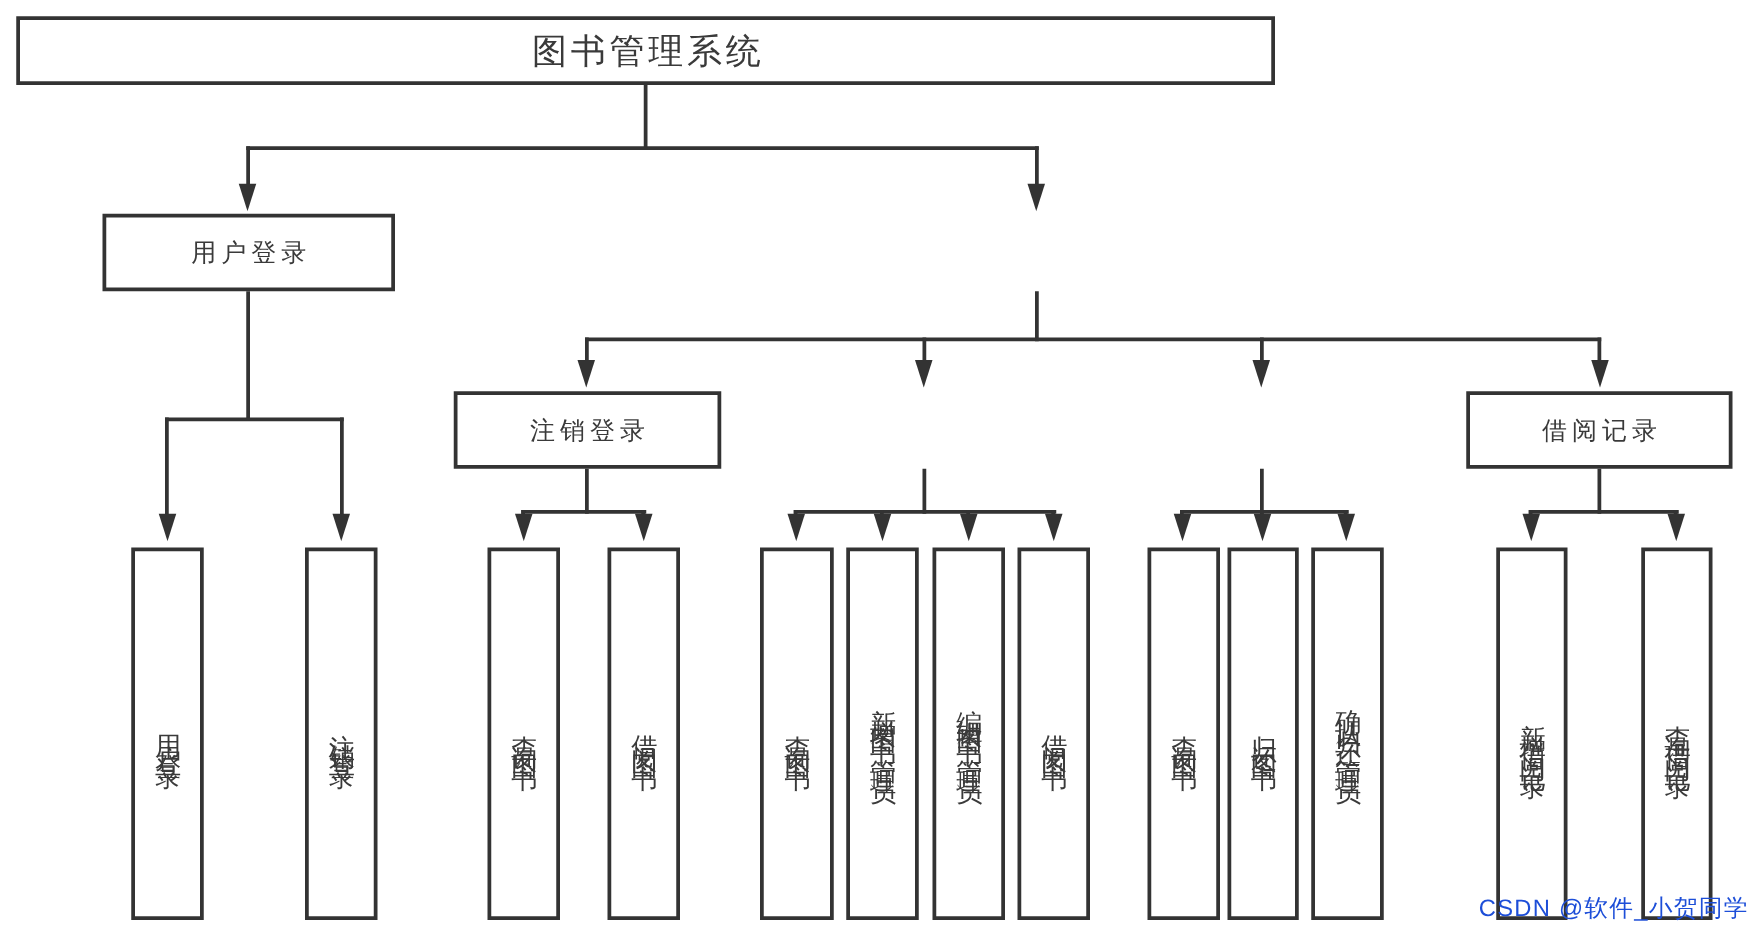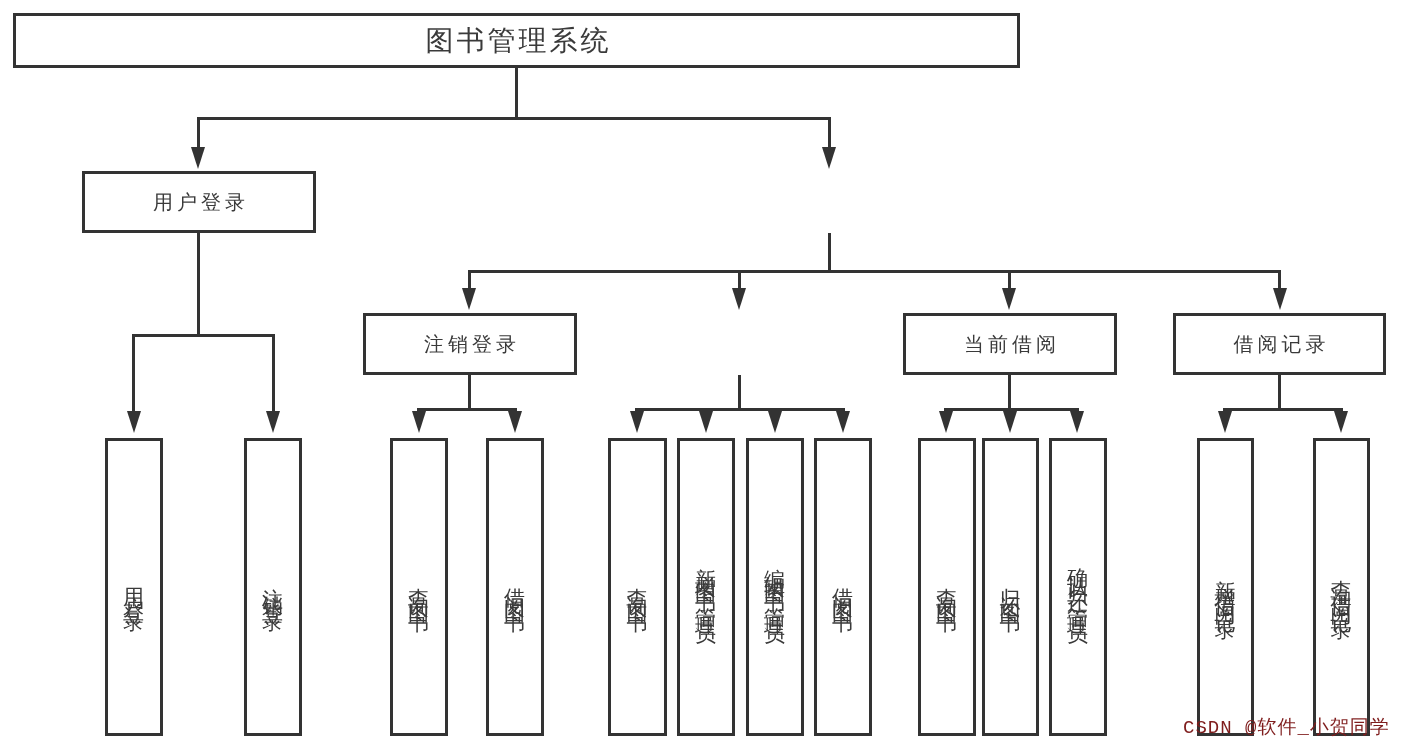--- a/index.html
+++ b/index.html
@@ -40,24 +40,23 @@
     border-left: 7px solid transparent;
     border-right: 7px solid transparent;
     border-top: 22px solid #333333;
   }
   #watermark {
     position: absolute;
     left: 1183px;
     top: 714px;
     font-size: 19px;
     letter-spacing: 1px;
-    color: #7f1d1d;
+    color: #1d4ed8;
     z-index: 10;
     white-space: nowrap;
-    font-family: Liberation Mono, monospace;
   }
 </style>
 </head>
 <body>
 
 <div id="canvas">
 
   <div class="box hbox root-box" style="left:13px; top:13px; width:1007px; height:55px;">
     <span class="lbl">图书管理系统</span>
   </div>
@@ -86,23 +85,20 @@
   <div class="vline" style="left:738px; top:270px; height:20px;"></div>
   <div class="vline" style="left:1008px; top:270px; height:20px;"></div>
   <div class="vline" style="left:1278px; top:270px; height:20px;"></div>
   <div class="arrow" style="left:462px; top:288px;"></div>
   <div class="arrow" style="left:732px; top:288px;"></div>
   <div class="arrow" style="left:1002px; top:288px;"></div>
   <div class="arrow" style="left:1273px; top:288px;"></div>
 
   <div class="box hbox" style="left:363px; top:313px; width:214px; height:62px;">
     <span class="lbl">注销登录</span>
-  </div>
-  <div class="box hbox" style="left:903px; top:313px; width:214px; height:62px;">
-    <span class="lbl">当前借阅</span>
   </div>
   <div class="box hbox" style="left:1173px; top:313px; width:213px; height:62px;">
     <span class="lbl">借阅记录</span>
   </div>
 
   <div class="vline" style="left:468px; top:375px; height:36px;"></div>
   <div class="hline" style="left:417px; top:408px; width:100px;"></div>
   <div class="vline" style="left:417px; top:408px; height:6px;"></div>
   <div class="vline" style="left:513px; top:408px; height:6px;"></div>
   <div class="arrow" style="left:412px; top:411px;"></div>

